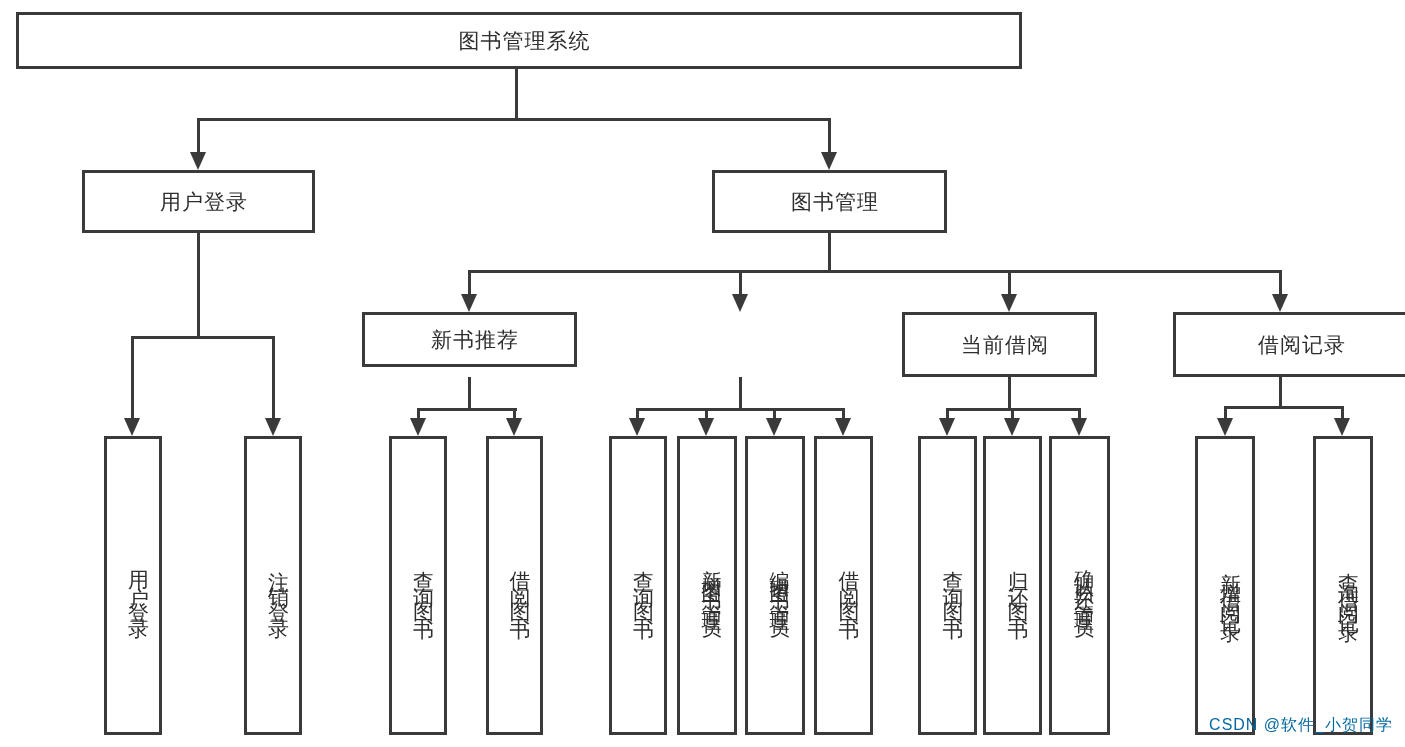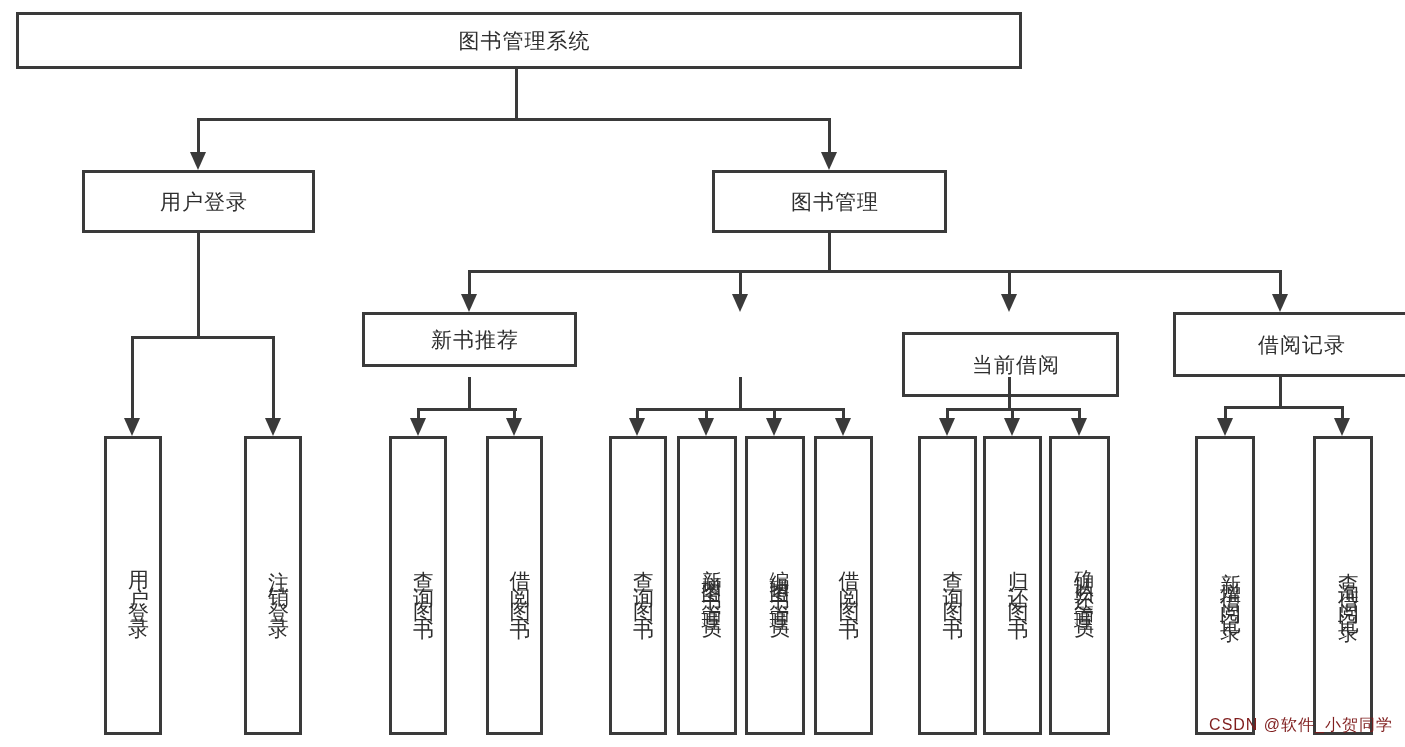--- a/index.html
+++ b/index.html
@@ -35,21 +35,21 @@
   .hl{position:absolute;height:3px;background:#3a3a3a;}
   .ah{
     position:absolute;width:0;height:0;
     border-left:8px solid transparent;
     border-right:8px solid transparent;
     border-top:18px solid #3a3a3a;
   }
   #watermark{
     position:absolute;
     right:12px;bottom:11px;
-    color:#7f1d1d;
+    color:#0369a1;
     font-size:16px;
     letter-spacing:1px;
     z-index:5;
   }
 </style>
 </head>
 <body>
 
 <div id="stage">
 
@@ -63,21 +63,21 @@
 
   <div class="box" style="left:712px;top:170px;width:235px;height:63px;font-family:Liberation Mono, monospace;">
     <span>图书管理</span>
   </div>
 
   <div class="box" style="left:362px;top:312px;width:215px;height:55px;">
     <span>新书推荐</span>
   </div>
 
 
-  <div class="box" style="left:902px;top:312px;width:217px;height:65px;margin-top:20px;">
+  <div class="box" style="left:902px;top:312px;width:195px;height:65px;">
     <span>当前借阅</span>
   </div>
 
   <div class="box" style="left:1173px;top:312px;width:247px;height:65px;">
     <span>借阅记录</span>
   </div>
 
   <div class="box leaf" style="left:104px;top:436px;width:58px;height:299px;">
     <span class="ls4">用户登录</span>
   </div>

